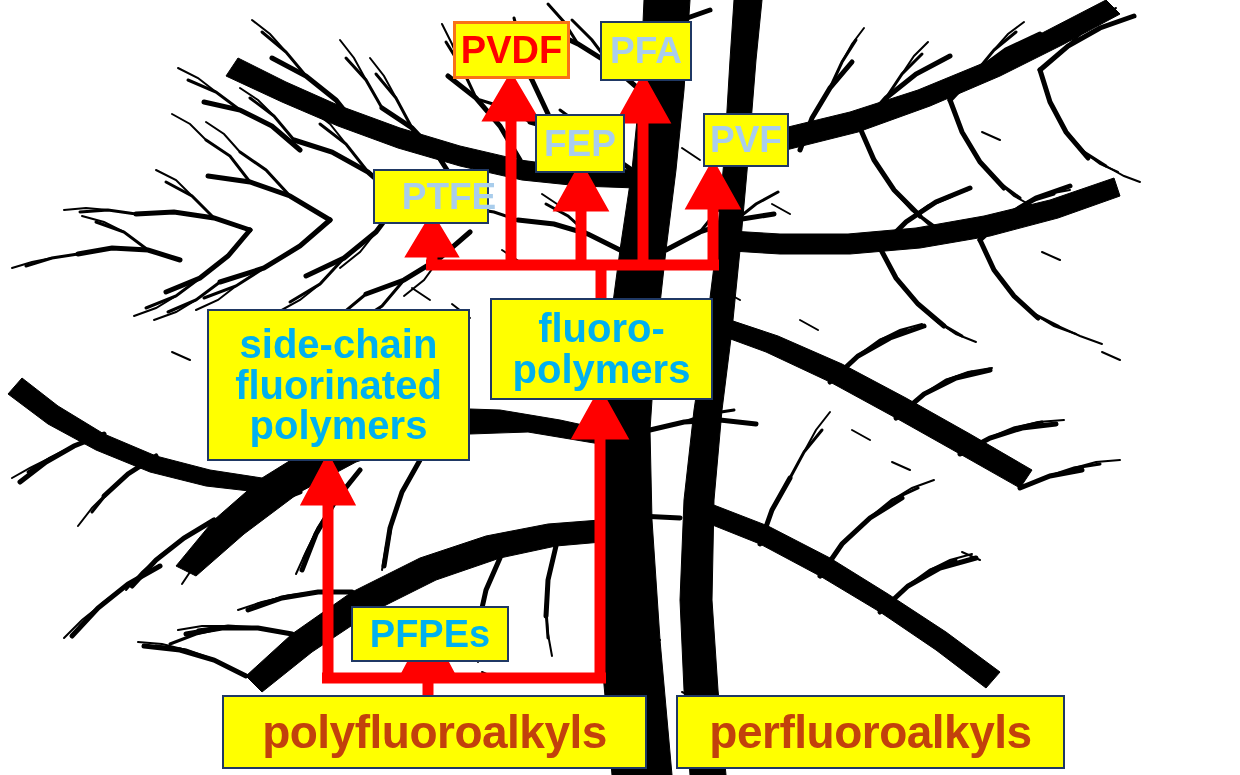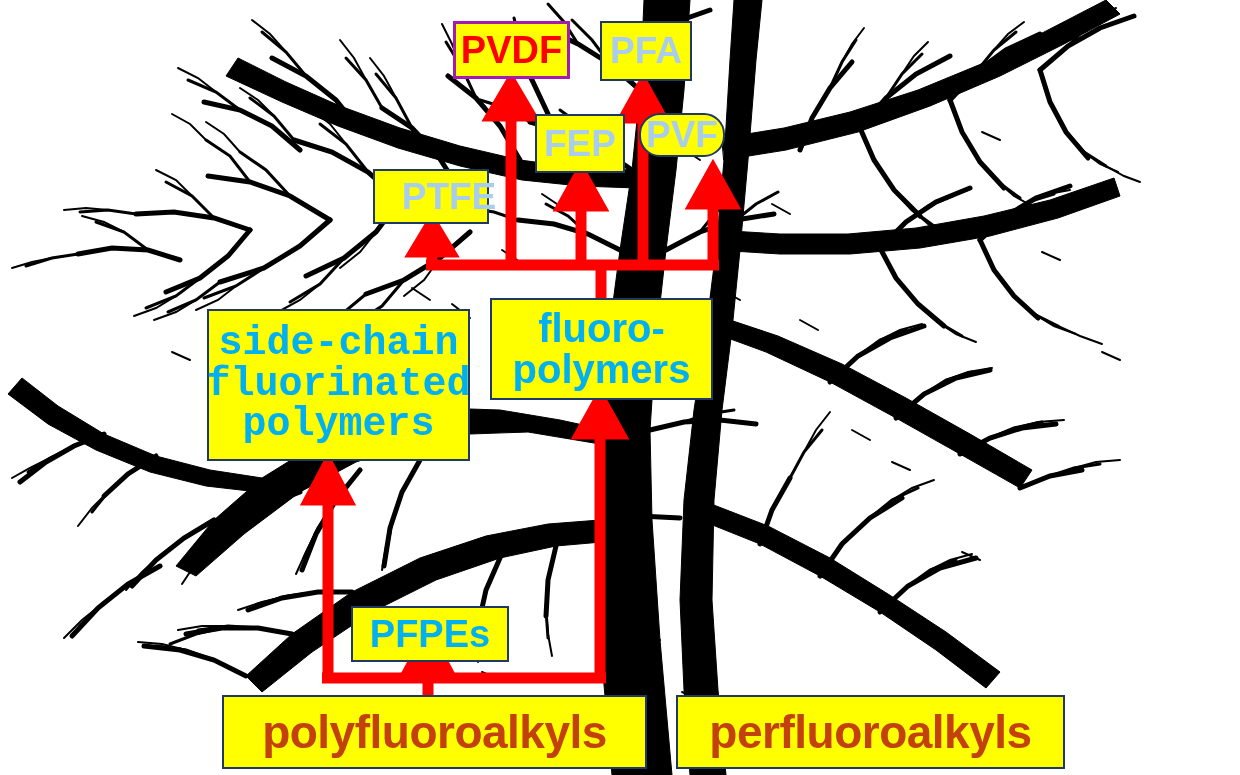--- a/index.html
+++ b/index.html
@@ -17,37 +17,37 @@
     background:#ffff00;
     border:2px solid #1f3864;
     display:flex;align-items:center;justify-content:center;
     text-align:center;
     font-weight:bold;
     line-height:1.02;
     box-sizing:border-box;
     z-index:30;
     white-space:pre-line;
   }
-  .box.red-border{border:3px solid #a21caf;}
+  .box.red-border{border:3px solid #f97316;}
   
   .leaf{font-size:37px;letter-spacing:0px;color:#a9cdec;}
   .leaf.pvdf{color:#ff0000;font-size:38px;}
   
   .mid{color:#00b0f0;font-size:40px;}
   .mid.small{font-size:38px;}
   
   .root{color:#c2410c;font-size:46px;letter-spacing:-0.5px;}
 
   
   #box-pvdf{left:453px;top:21px;width:117px;height:58px;}
   #box-pfa {left:600px;top:21px;width:92px;height:60px;}
   #box-fep {left:535px;top:114px;width:90px;height:59px;}
-  #box-pvf {left:639px;top:113px;width:86px;height:44px;border-radius:21px;}
+  #box-pvf {left:703px;top:113px;width:86px;height:54px;}
   #box-ptfe{left:373px;top:169px;width:116px;height:55px;padding-left:36px;}
-  #box-scfp{left:207px;top:309px;width:263px;height:152px;padding:4px 6px;font-family:Liberation Mono, monospace;}
+  #box-scfp{left:207px;top:309px;width:263px;height:152px;padding:4px 6px;}
   #box-fp  {left:490px;top:298px;width:223px;height:102px;padding:2px 6px;}
   #box-pfpes{left:351px;top:578px;width:158px;height:56px;margin-top:28px;}
   #box-poly{left:222px;top:695px;width:425px;height:74px;}
   #box-per {left:676px;top:695px;width:389px;height:74px;}
 
   
   #arrows{position:absolute;left:0;top:0;width:1240px;height:775px;z-index:20;}
 </style>
 </head>
 <body>

